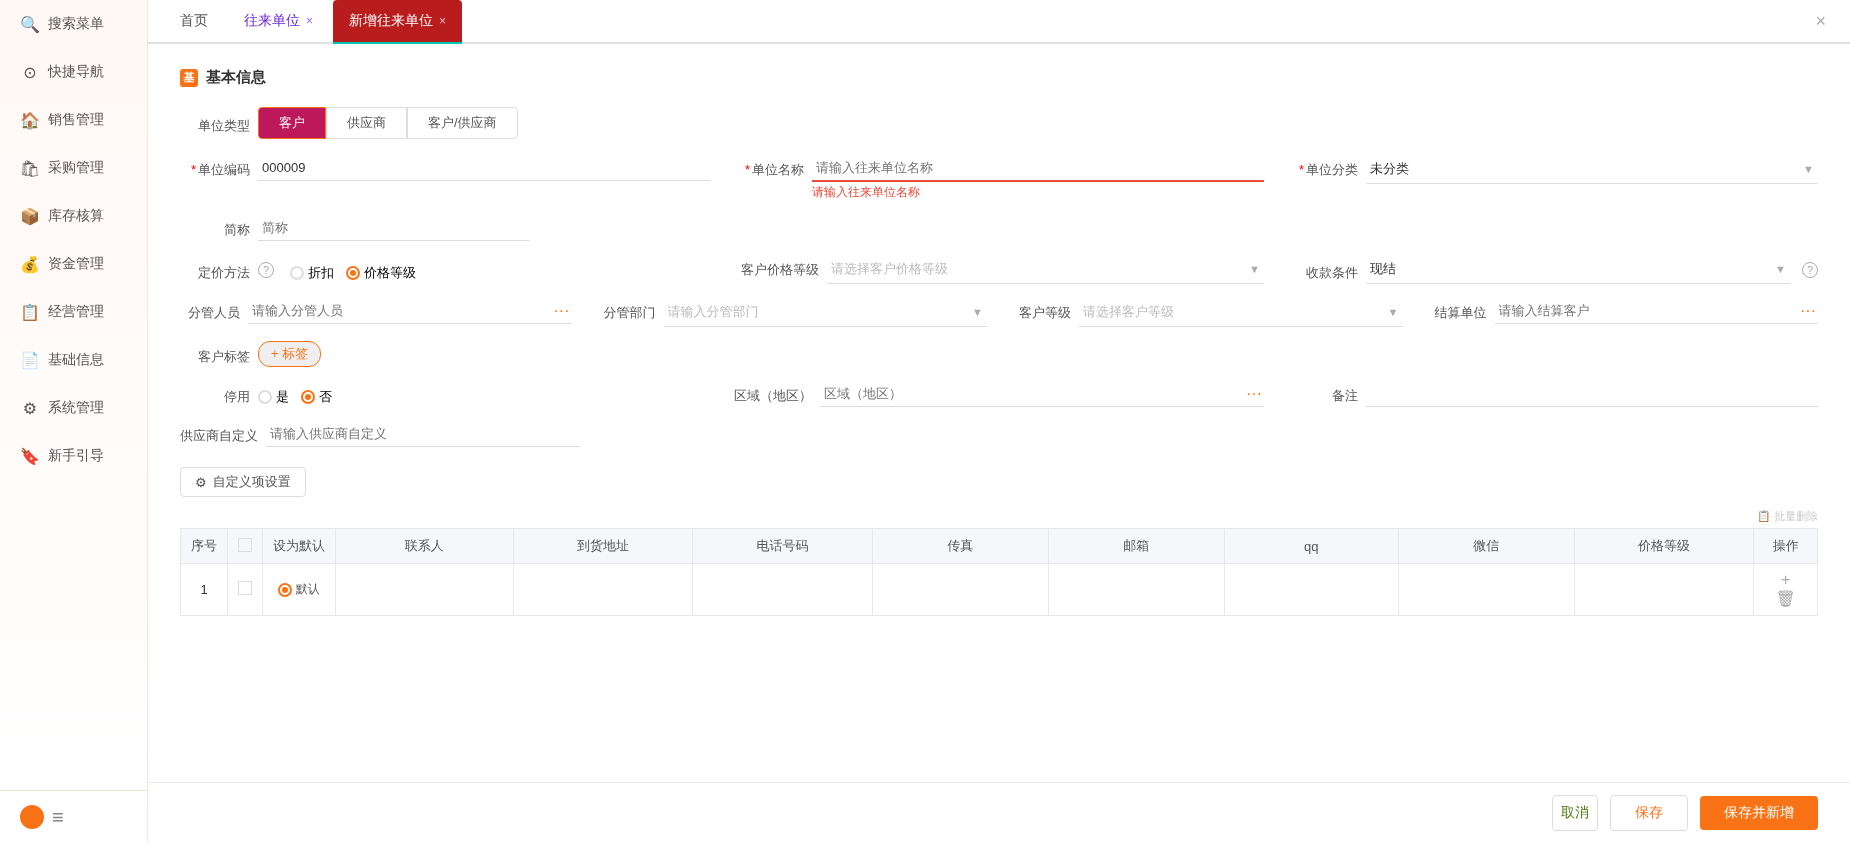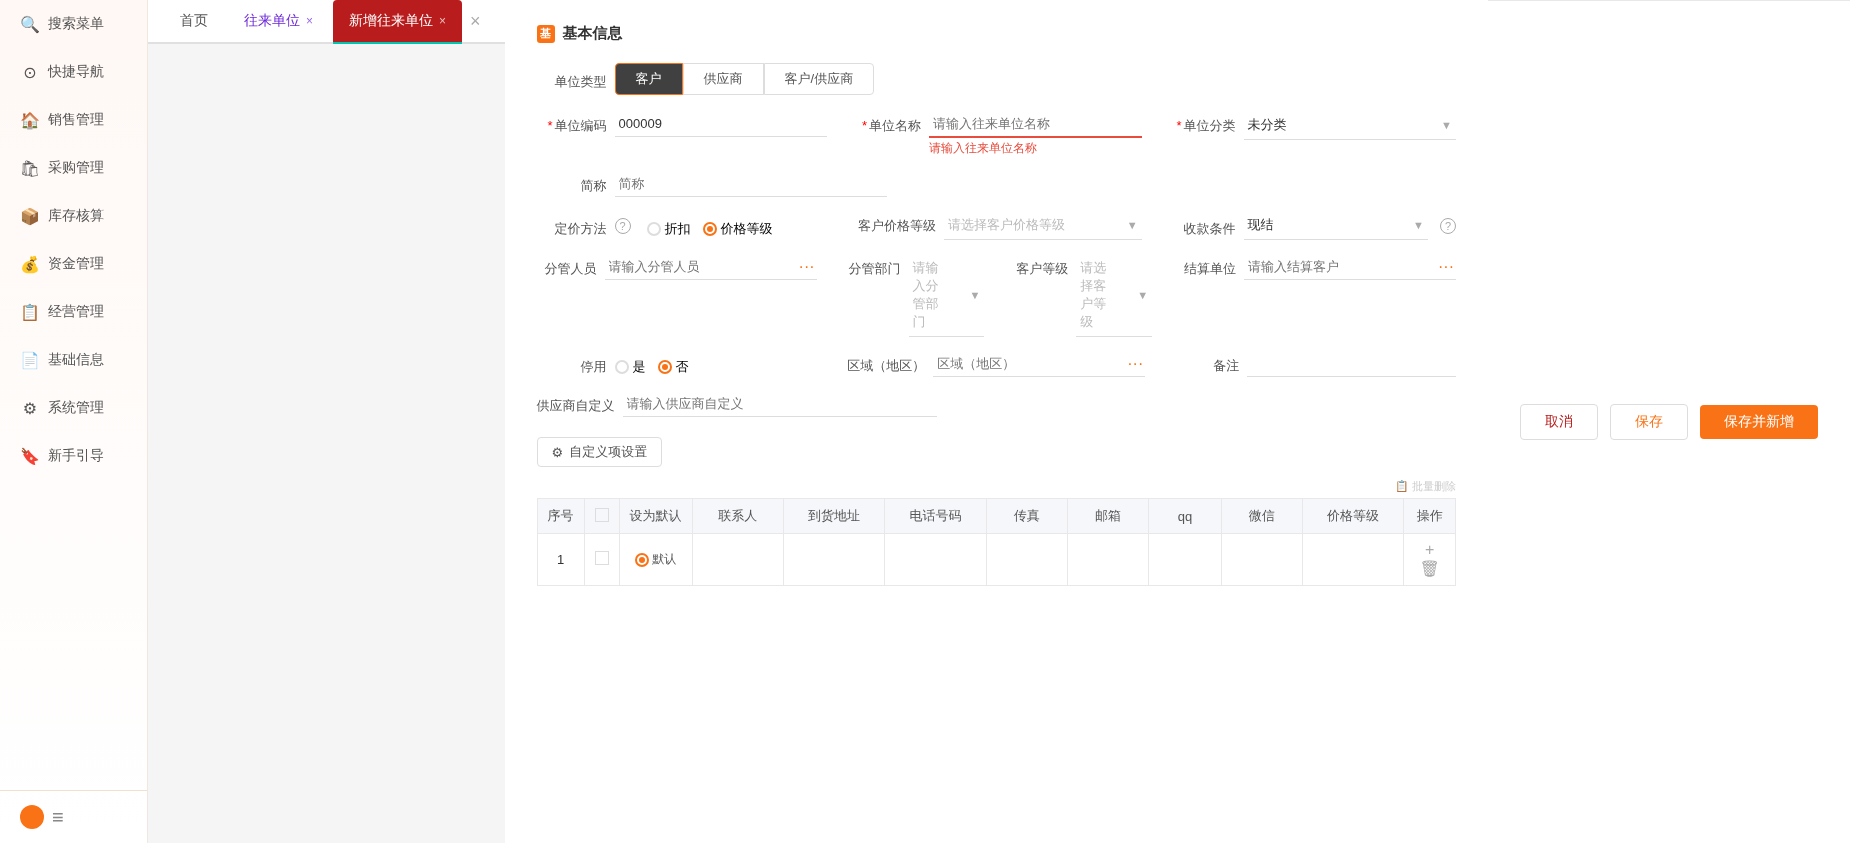--- a/index.html
+++ b/index.html
@@ -31,21 +31,21 @@
       padding: 14px 20px;
       border-top: 1px solid #f0e0d0;
       gap: 8px;
       color: #888;
     }
 
     
     .main {
       flex: 1;
       display: flex;
-      flex-direction: row;
+      flex-direction: column;
       overflow: hidden;
     }
 
     
     .tabbar {
       display: flex;
       align-items: center;
       background: #fff;
       border-bottom: 2px solid #e0e0e0;
       padding: 0 16px;
@@ -109,21 +109,21 @@
     }
     .unit-btn {
       padding: 6px 20px;
       border: 1px solid #ddd;
       cursor: pointer;
       font-size: 13px;
       background: #fff;
       color: #555;
     }
     .unit-btn.active {
-      background: #404040;
+      background: #be185d;
       color: #fff;
       border-color: #f97316;
     }
     .unit-btn:first-child { border-radius: 4px 0 0 4px; }
     .unit-btn:last-child { border-radius: 0 4px 4px 0; }
     .form-row {
       display: flex;
       align-items: flex-start;
       gap: 8px;
     }
@@ -277,24 +277,24 @@
       display: flex;
       align-items: center;
       justify-content: flex-end;
       gap: 12px;
       padding: 12px 32px;
       border-top: 1px solid #e8e8e8;
       background: #fff;
       flex-shrink: 0;
     }
     .btn-cancel {
-      padding: 8px 24px;
+      padding: 8px 8px;
       border: 1px solid #ddd;
       background: #fff;
-      color: #b91c1c;
+      color: #4d7c0f;
       border-radius: 4px;
       cursor: pointer;
       font-size: 14px;
     }
     .btn-save {
       padding: 8px 24px;
       border: 1px solid #ddd;
       background: #fff;
       color: #f97316;
       border-radius: 4px;
@@ -533,20 +533,24 @@
       <div class="form-row">
         <span class="form-label" style="min-width:60px;">结算单位</span>
         <div class="form-input-with-btn" style="flex:1;">
           <input type="text" placeholder="请输入结算客户" style="">
           <span class="more-btn">···</span>
         </div>
       </div>
     </div>
 
     
+    <div class="form-row" style="margin-bottom:14px; align-items:center;">
+      <span class="form-label">客户标签</span>
+      <button class="tag-btn">+ 标签</button>
+    </div>
 
     
     <div style="display:grid; grid-template-columns:1fr 1fr 1fr; gap:16px 24px; margin-bottom:14px; align-items:center;">
 
       <div class="form-row" style="align-items:center;">
         <span class="form-label">停用</span>
         <div class="radio-group">
           <label class="radio-item">
             <div class="radio-circle"></div>
             <span>是</span>

